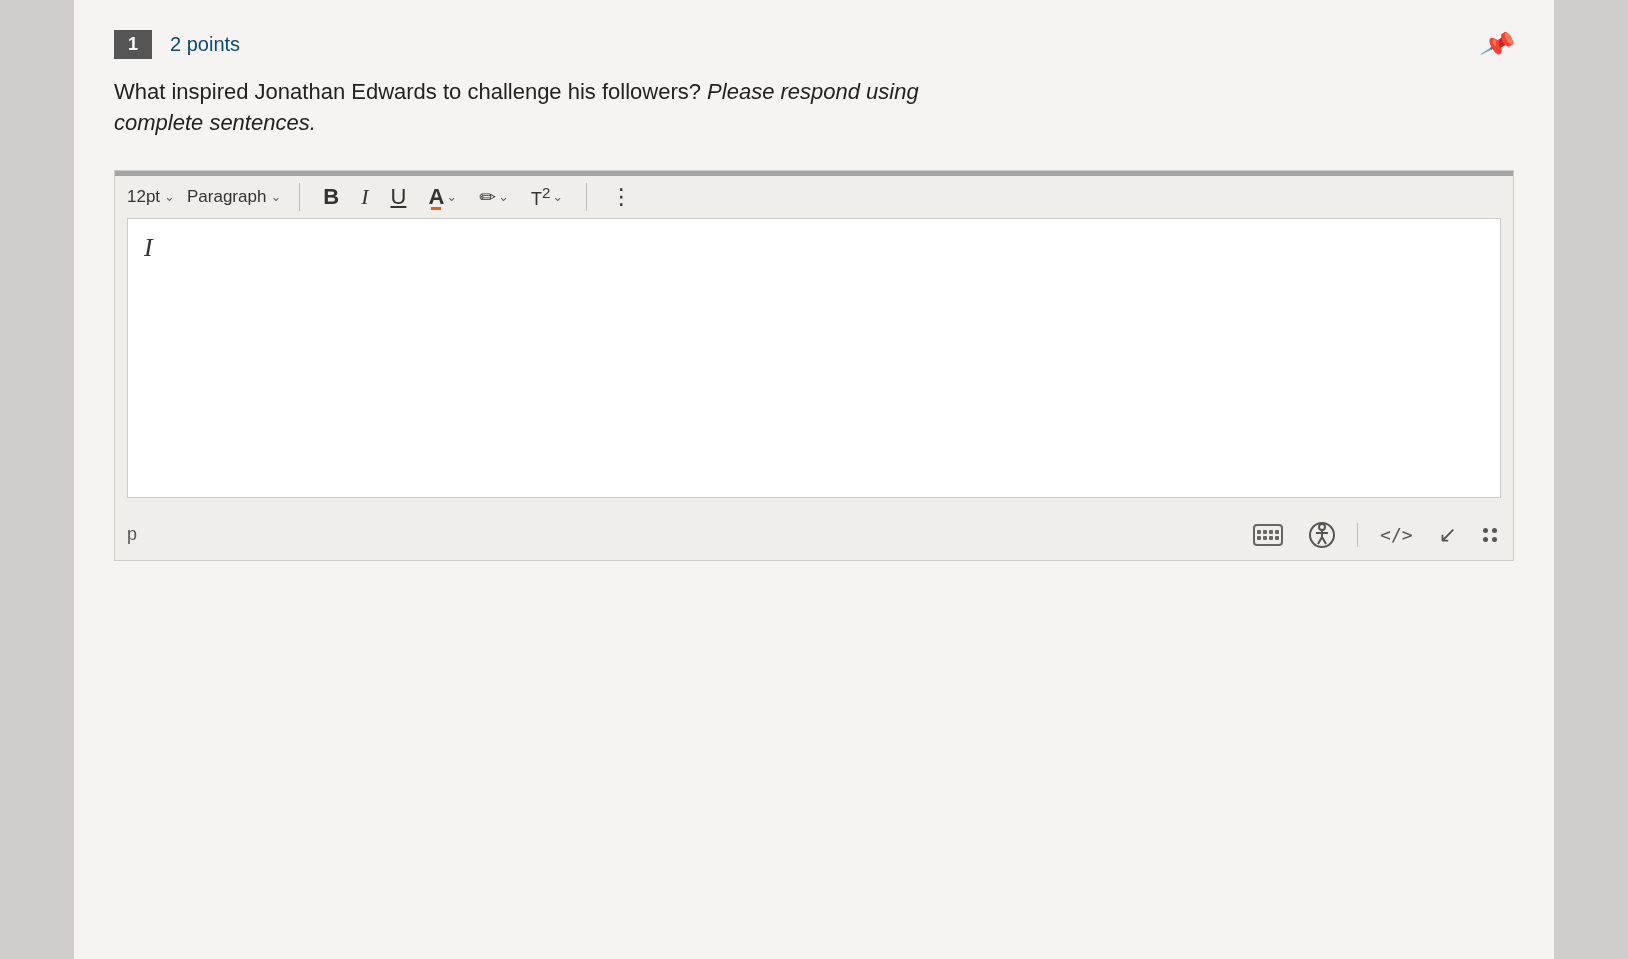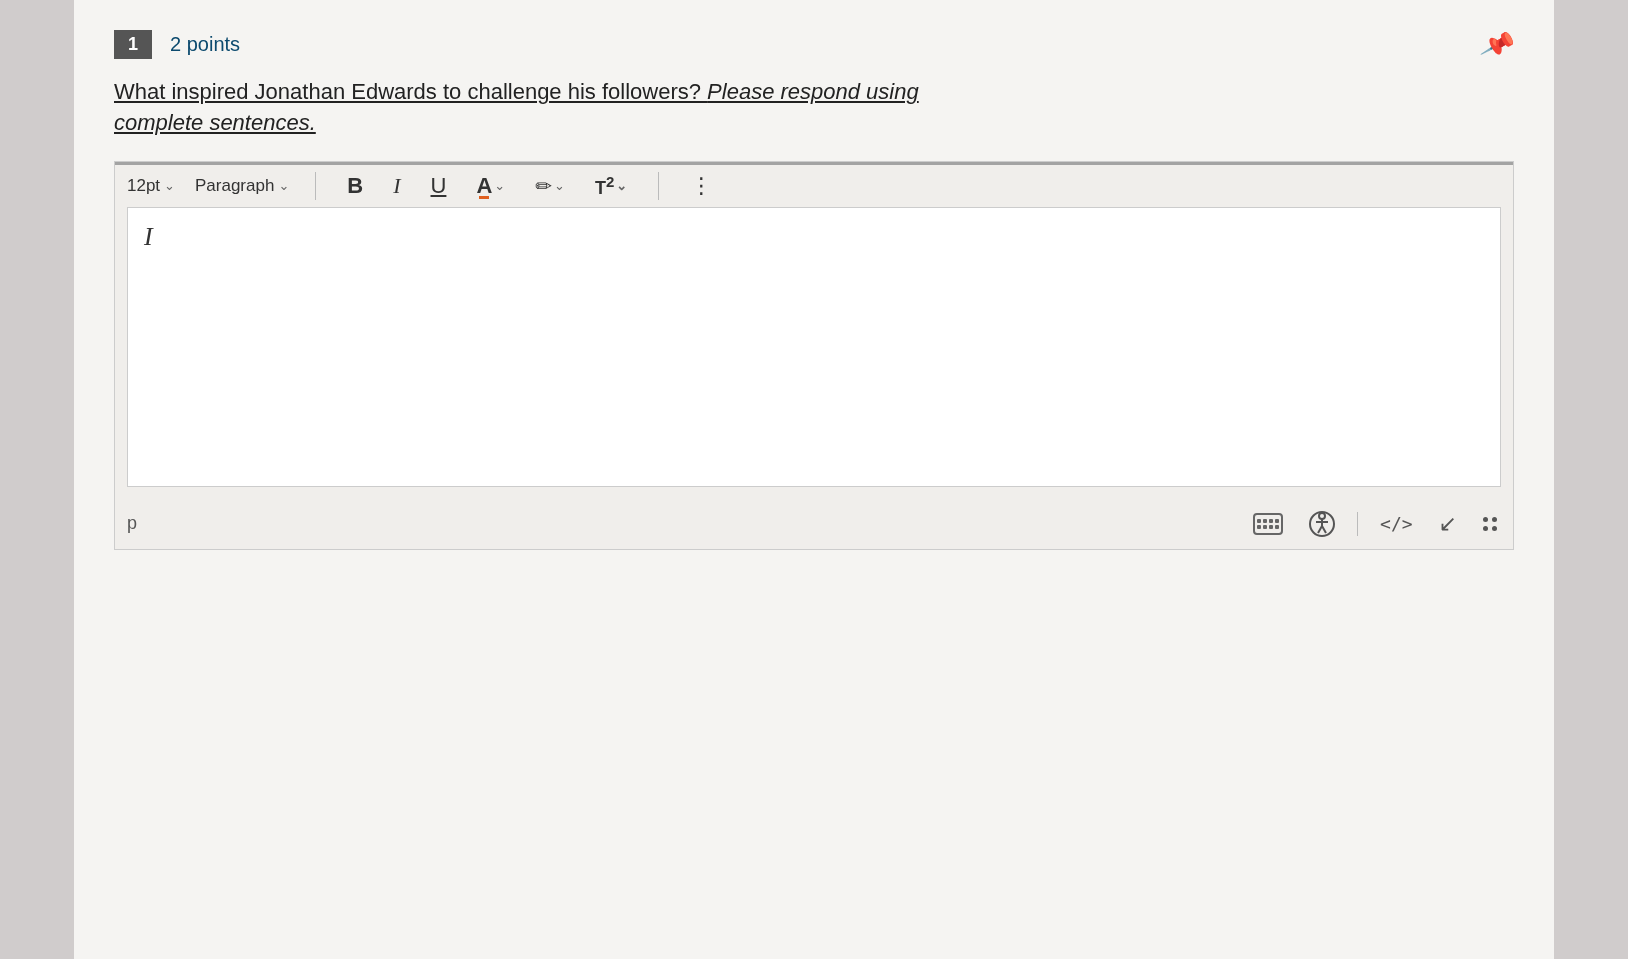--- a/index.html
+++ b/index.html
@@ -58,24 +58,23 @@
       top: 30px;
       right: 40px;
       font-size: 26px;
       color: #888;
       transform: rotate(15deg);
     }
 
     .question-text {
       font-size: 22px;
       color: #222;
-      margin-bottom: 22px;
+      margin-bottom: 31px;
       line-height: 1.4;
       max-width: 1200px;
-      text-decoration: underline;
     }
 
     .question-text em {
       font-style: italic;
     }
 
     .editor-wrapper {
       background: #f0eeeb;
       border: 1px solid #ccc;
       padding: 0;
@@ -96,23 +95,23 @@
       cursor: pointer;
       color: #333;
       font-size: 18px;
       padding: 2px 4px;
     }
 
     .editor-toolbar {
       display: flex;
       align-items: center;
       padding: 6px 12px;
-      gap: 20px;
+      gap: 12px;
       background: #f0eeeb;
-      border-top: 3px solid #a3a3a3;
+      border-top: 5px solid #a3a3a3;
       flex-wrap: nowrap;
     }
 
     .toolbar-group {
       display: flex;
       align-items: center;
       gap: 6px;
     }
 
     .toolbar-divider {
@@ -168,21 +167,20 @@
       height: 3px;
       background: #e06020;
     }
 
     .btn-pencil {
       font-size: 20px;
     }
 
     .btn-T2 {
       font-size: 18px;
-      font-weight: bold;
     }
 
     .btn-more {
       font-size: 22px;
       letter-spacing: 1px;
     }
 
     .chevron {
       font-size: 13px;
       color: #666;

